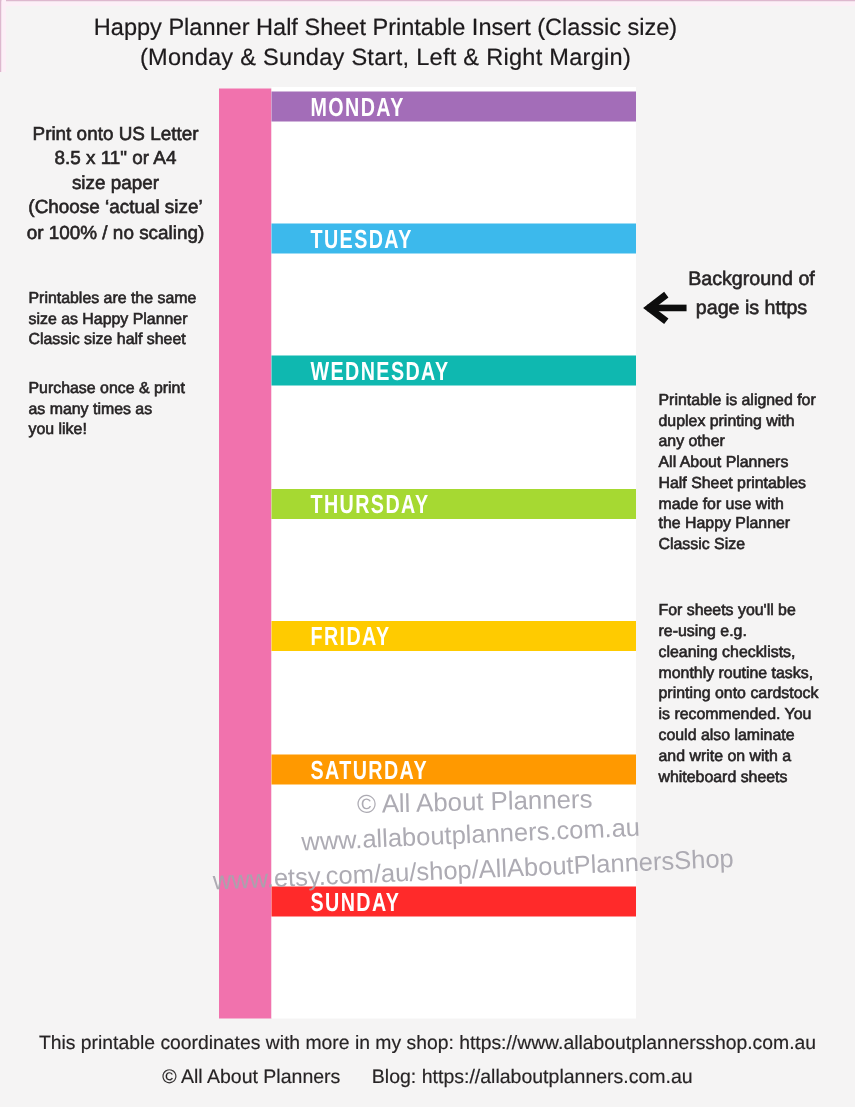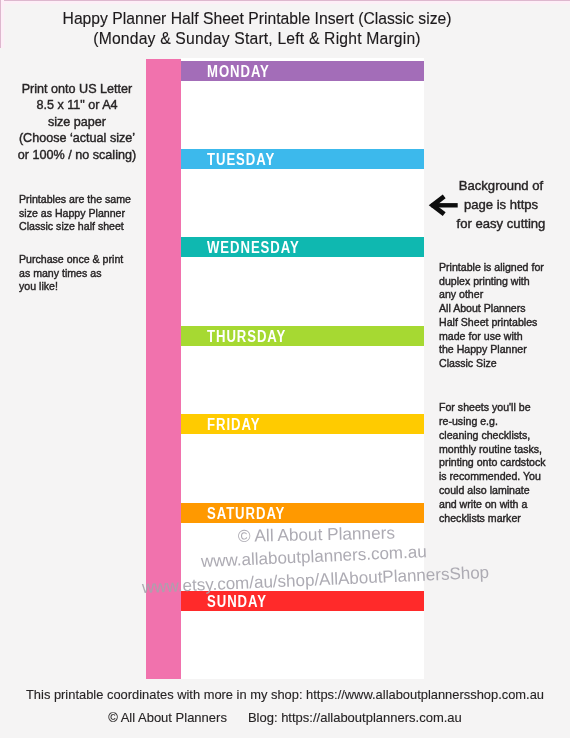--- a/index.html
+++ b/index.html
@@ -98,21 +98,20 @@
 
 <div class="note note-left-3">
   <div>Purchase once &amp; print</div>
   <div>as many times as</div>
   <div>you like!</div>
 </div>
 
 <div class="note note-right-1">
   <div>Background of</div>
   <div>page is https</div>
-  <div>for easy cutting</div>
 </div>
 
 <svg id="arrow-left" viewBox="0 0 31 25">
   <path d="M16.2 2.4 L4.6 11.3 L16.2 20.2" fill="none" stroke="#0d0d0d" stroke-width="4.7" stroke-linejoin="miter" stroke-linecap="butt"></path>
   <rect x="3.5" y="9.1" width="26.2" height="4.4" fill="#0d0d0d"></rect>
 </svg>
 
 <div class="note note-right-2">
   <div>Printable is aligned for</div>
   <div>duplex printing with</div>
@@ -126,21 +125,21 @@
 
 <div class="note note-right-3">
   <div>For sheets you'll be</div>
   <div>re-using e.g.</div>
   <div>cleaning checklists,</div>
   <div>monthly routine tasks,</div>
   <div>printing onto cardstock</div>
   <div>is recommended. You</div>
   <div>could also laminate</div>
   <div>and write on with a</div>
-  <div>checklists marker</div>
+  <div>whiteboard sheets</div>
 </div>
 
 <div class="watermark" id="wm-line1">© All About Planners</div>
 <div class="watermark" id="wm-line2">www.allaboutplanners.com.au</div>
 <div class="watermark" id="wm-line3">www.etsy.com/au/shop/AllAboutPlannersShop</div>
 
 <div class="footer" id="footer-line1">This printable coordinates with more in my shop: https://www.allaboutplannersshop.com.au</div>
 <div class="footer" id="footer-line2"><span>© All About Planners</span><span class="gap"></span><span>Blog: https://allaboutplanners.com.au</span></div>
 
 </body></html>

